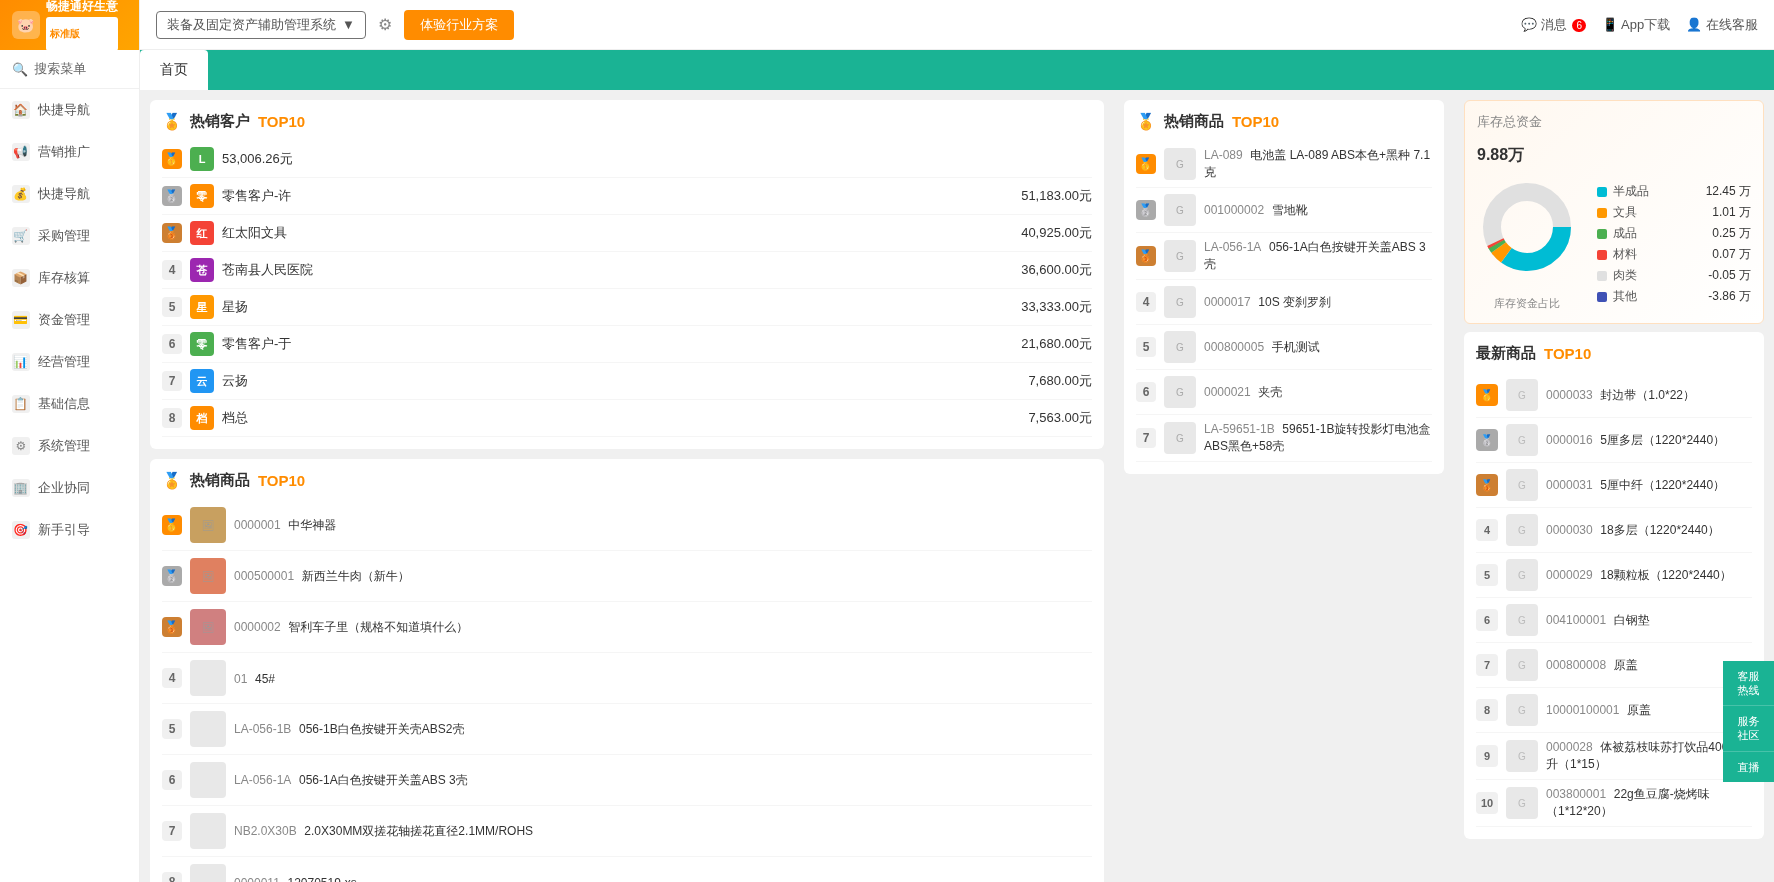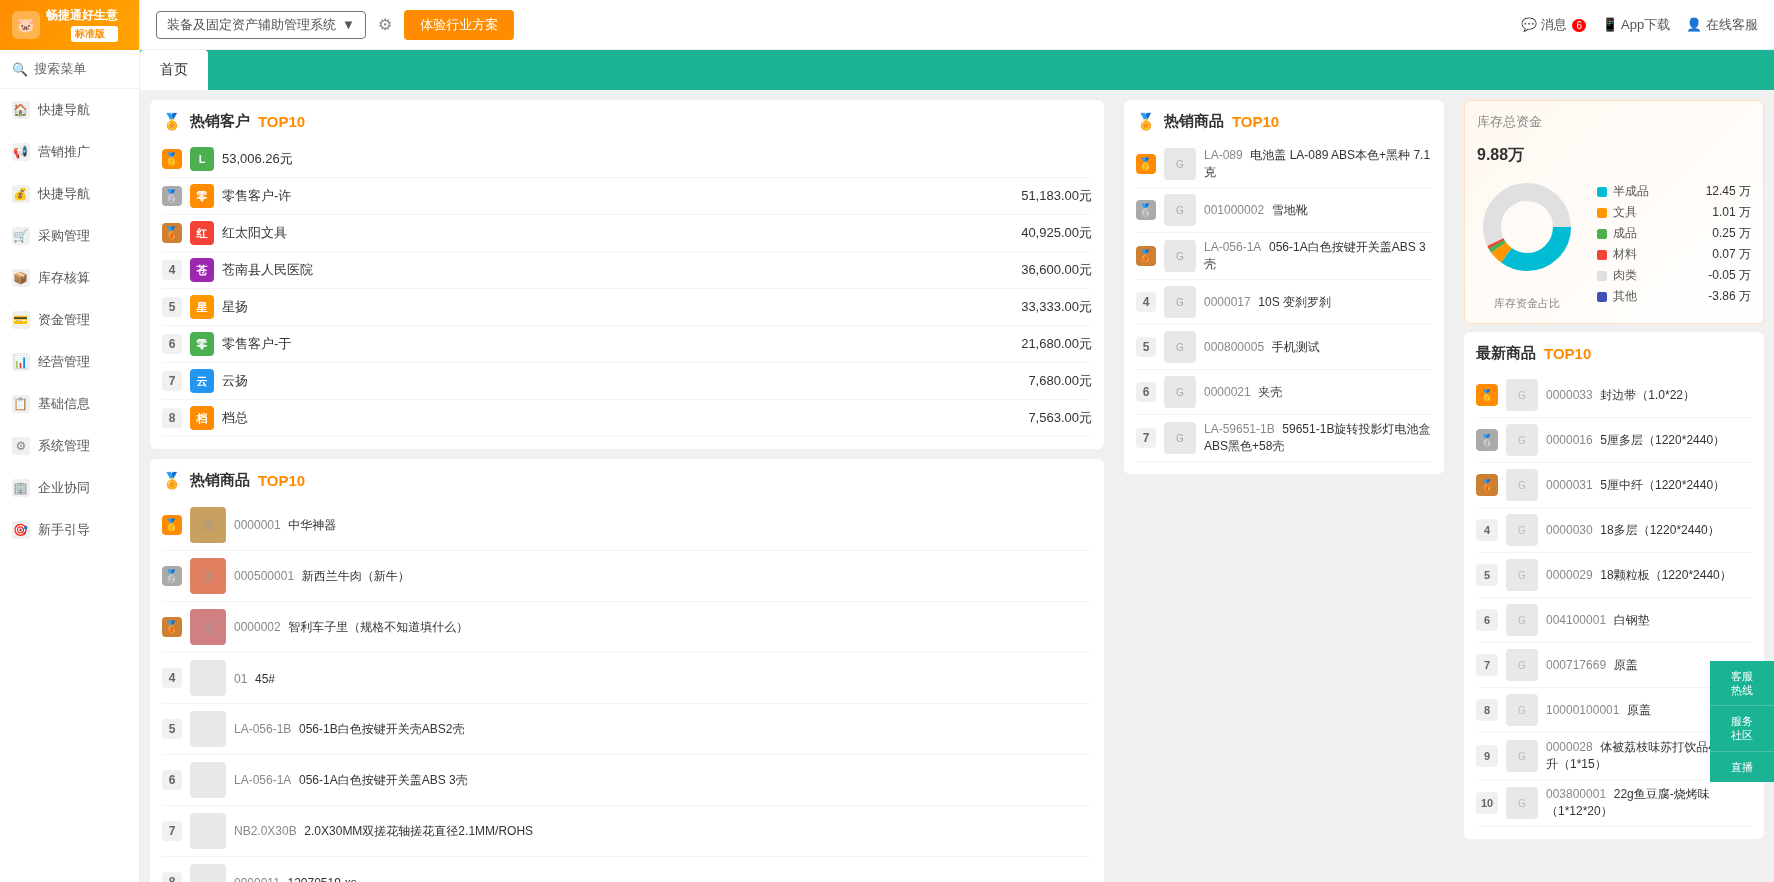--- a/index.html
+++ b/index.html
@@ -31,23 +31,22 @@
       border-radius: 6px;
       display: flex; align-items: center; justify-content: center;
       font-size: 14px;
     }
     .sidebar-logo .logo-text { font-size: 12px; line-height: 1.3; }
     .sidebar-logo .logo-badge {
       background: #fff;
       color: #ff8c00;
       border-radius: 3px;
       font-size: 10px;
-      padding: 1px 4px;
+      padding: 10px 4px;
       margin-top: 2px;
-      margin-left: 25px;
     }
     .search-menu {
       padding: 10px 12px;
       display: flex; align-items: center; gap: 6px;
       color: #666; font-size: 13px; cursor: pointer;
       border-bottom: 1px solid #f0f0f0;
     }
     .nav-item {
       padding: 12px 12px;
       display: flex; align-items: center; gap: 8px;
@@ -258,21 +257,21 @@
     }
 
     
     .float-support {
       position: fixed;
       right: 0; bottom: 100px;
       display: flex; flex-direction: column;
       z-index: 999;
     }
     .float-btn {
-      width: 64px; padding: 8px 4px;
+      width: 51px; padding: 8px 4px;
       background: #1ab394; color: #fff;
       font-size: 11px; text-align: center;
       cursor: pointer; border-bottom: 1px solid rgba(255,255,255,0.2);
       line-height: 1.3;
     }
     .float-btn:last-child { border-bottom: none; }
 
     .medal-icon { font-size: 16px; }
 
     
@@ -686,21 +685,21 @@
     <div class="product-img" style="background:#e8e8e8;font-size:10px;color:#bbb;">G</div>
     <div>
       <span class="product-code">004100001</span>
       <span class="product-name">白钢垫</span>
     </div>
   </div>
             <div class="new-product-item">
     <div class="rank-num" style="background:#f0f0f0;color:#666;width:22px;height:22px;border-radius:4px;display:flex;align-items:center;justify-content:center;font-size:11px;flex-shrink:0;">7</div>
     <div class="product-img" style="background:#e8e8e8;font-size:10px;color:#bbb;">G</div>
     <div>
-      <span class="product-code">000717669</span>
+      <span class="product-code">000800008</span>
       <span class="product-name">原盖</span>
     </div>
   </div>
             <div class="new-product-item">
     <div class="rank-num" style="background:#f0f0f0;color:#666;width:22px;height:22px;border-radius:4px;display:flex;align-items:center;justify-content:center;font-size:11px;flex-shrink:0;">8</div>
     <div class="product-img" style="background:#e8e8e8;font-size:10px;color:#bbb;">G</div>
     <div>
       <span class="product-code">10000100001</span>
       <span class="product-name">原盖</span>
     </div>

